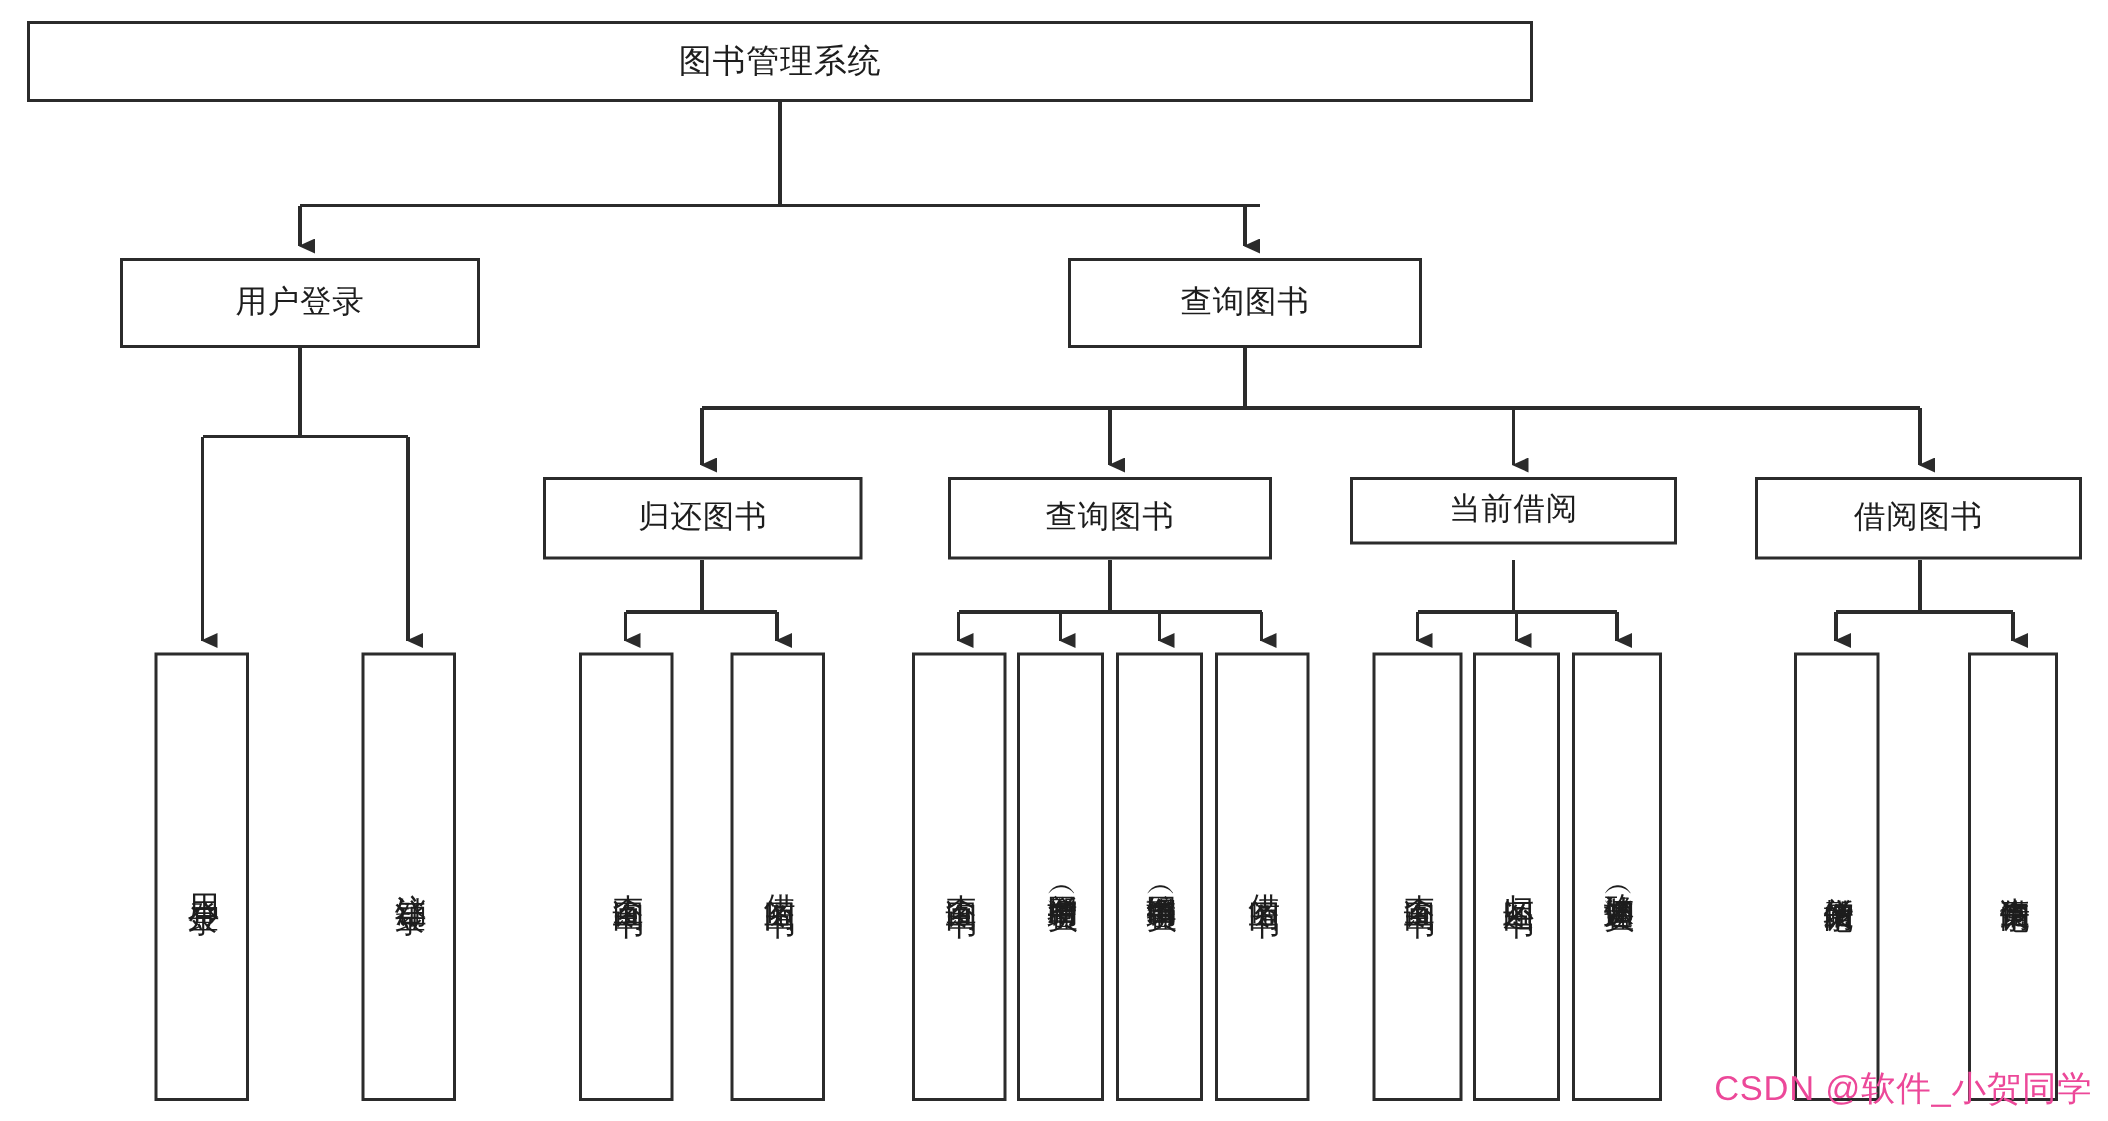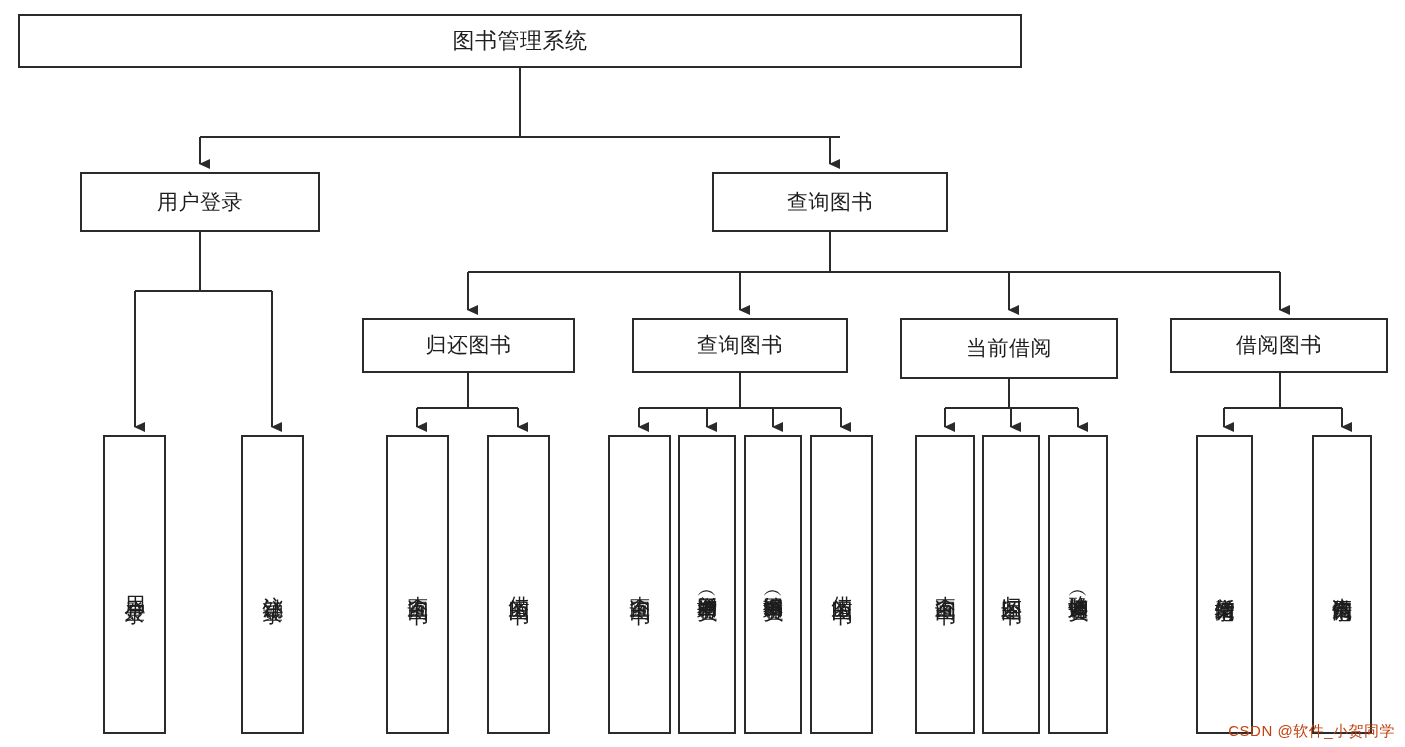--- a/index.html
+++ b/index.html
@@ -50,22 +50,22 @@
     font-size:21px;
     letter-spacing:3px;
     padding:6px 0;
     white-space:nowrap;
   }
   .node.v.tall{ font-size:20px; letter-spacing:1px; }
   .watermark{
     position:absolute;
     right:10px;
     bottom:6px;
-    font-size:15px;
-    color:#c2410c;
+    font-size:23px;
+    color:#ec4899;
     letter-spacing:0.5px;
     white-space:nowrap;
     z-index:5;
     font-family:"Liberation Sans","DejaVu Sans",sans-serif;
   }
 </style>
 </head>
 <body>
 
 <div id="canvas">
@@ -121,21 +121,21 @@
     </g>
   </svg>
 
   <div class="node h root" style="left:18px;top:14px;width:1004px;height:54px;">图书管理系统</div>
 
   <div class="node h" style="left:80px;top:172px;width:240px;height:60px;">用户登录</div>
   <div class="node h" style="left:712px;top:172px;width:236px;height:60px;">查询图书</div>
 
   <div class="node h" style="left:362px;top:318px;width:213px;height:55px;">归还图书</div>
   <div class="node h" style="left:632px;top:318px;width:216px;height:55px;">查询图书</div>
-  <div class="node h" style="left:900px;top:318px;width:218px;height:61px;">当前借阅</div>
+  <div class="node h" style="left:900px;top:318px;width:218px;height:45px;">当前借阅</div>
   <div class="node h" style="left:1170px;top:318px;width:218px;height:55px;">借阅图书</div>
 
   <div class="node v" style="left:103px;top:435px;width:63px;height:299px;">用户登录</div>
   <div class="node v" style="left:241px;top:435px;width:63px;height:299px;">注销登录</div>
 
   <div class="node v" style="left:386px;top:435px;width:63px;height:299px;">查询图书</div>
   <div class="node v" style="left:487px;top:435px;width:63px;height:299px;">借阅图书</div>
 
   <div class="node v" style="left:608px;top:435px;width:63px;height:299px;">查询图书</div>
   <div class="node v tall" style="left:678px;top:435px;width:58px;height:299px;">新增图书（管理员）</div>

